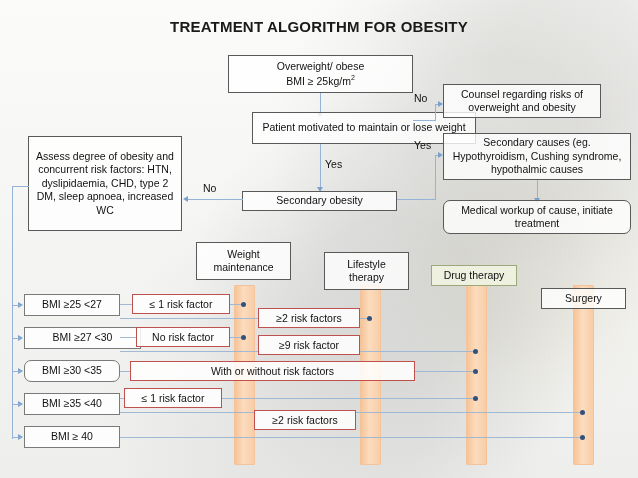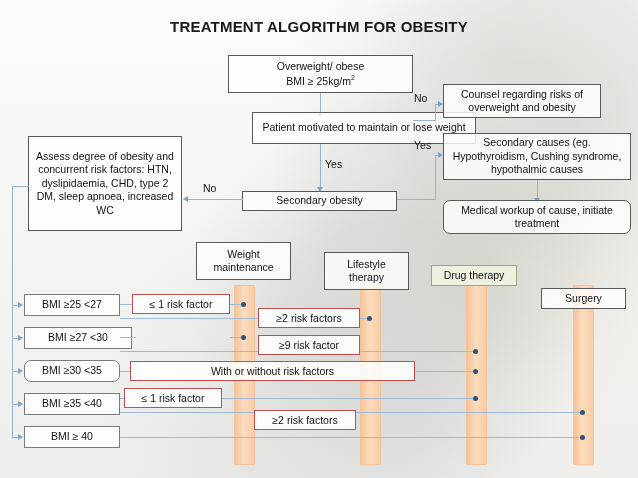--- a/index.html
+++ b/index.html
@@ -145,21 +145,21 @@
   <div class="box drug" style="left:431px;top:265px;width:86px;height:21px;">
     <span>Drug therapy</span>
   </div>
   <div class="box dark" style="left:541px;top:268px;width:85px;height:21px;margin-top:20px;">
     <span>Surgery</span>
   </div>
 
   <div class="box bmi" style="left:24px;top:294px;width:96px;height:22px;">
     <span>BMI ≥25 &lt;27</span>
   </div>
-  <div class="box bmi" style="left:24px;top:327px;width:108px;height:22px;">
+  <div class="box bmi" style="left:24px;top:327px;width:117px;height:22px;">
     <span>BMI ≥27 &lt;30</span>
   </div>
   <div class="box bmi" style="left:24px;top:360px;width:96px;height:22px;border-radius:7px;">
     <span>BMI ≥30 &lt;35</span>
   </div>
   <div class="box bmi" style="left:24px;top:393px;width:96px;height:22px;">
     <span>BMI ≥35 &lt;40</span>
   </div>
   <div class="box bmi" style="left:24px;top:426px;width:96px;height:22px;">
     <span>BMI ≥ 40</span>
@@ -175,20 +175,23 @@
   <div class="h" style="left:12px;top:371px;width:8px;"></div>
   <div class="h" style="left:12px;top:404px;width:8px;"></div>
   <div class="h" style="left:12px;top:437px;width:8px;"></div>
 
   <div class="rf" style="left:132px;top:294px;width:98px;height:20px;">
     <span>≤ 1 risk factor</span>
   </div>
   <div class="rf" style="left:258px;top:308px;width:102px;height:20px;">
     <span>≥2 risk factors</span>
   </div>
+  <div class="rf" style="left:136px;top:327px;width:94px;height:20px;">
+    <span>No risk factor</span>
+  </div>
   <div class="rf" style="left:258px;top:335px;width:102px;height:20px;">
     <span>≥9 risk factor</span>
   </div>
   <div class="rf" style="left:130px;top:361px;width:285px;height:20px;">
     <span>With or without risk factors</span>
   </div>
   <div class="rf" style="left:124px;top:388px;width:98px;height:20px;">
     <span>≤ 1 risk factor</span>
   </div>
   <div class="rf" style="left:254px;top:410px;width:102px;height:20px;">

